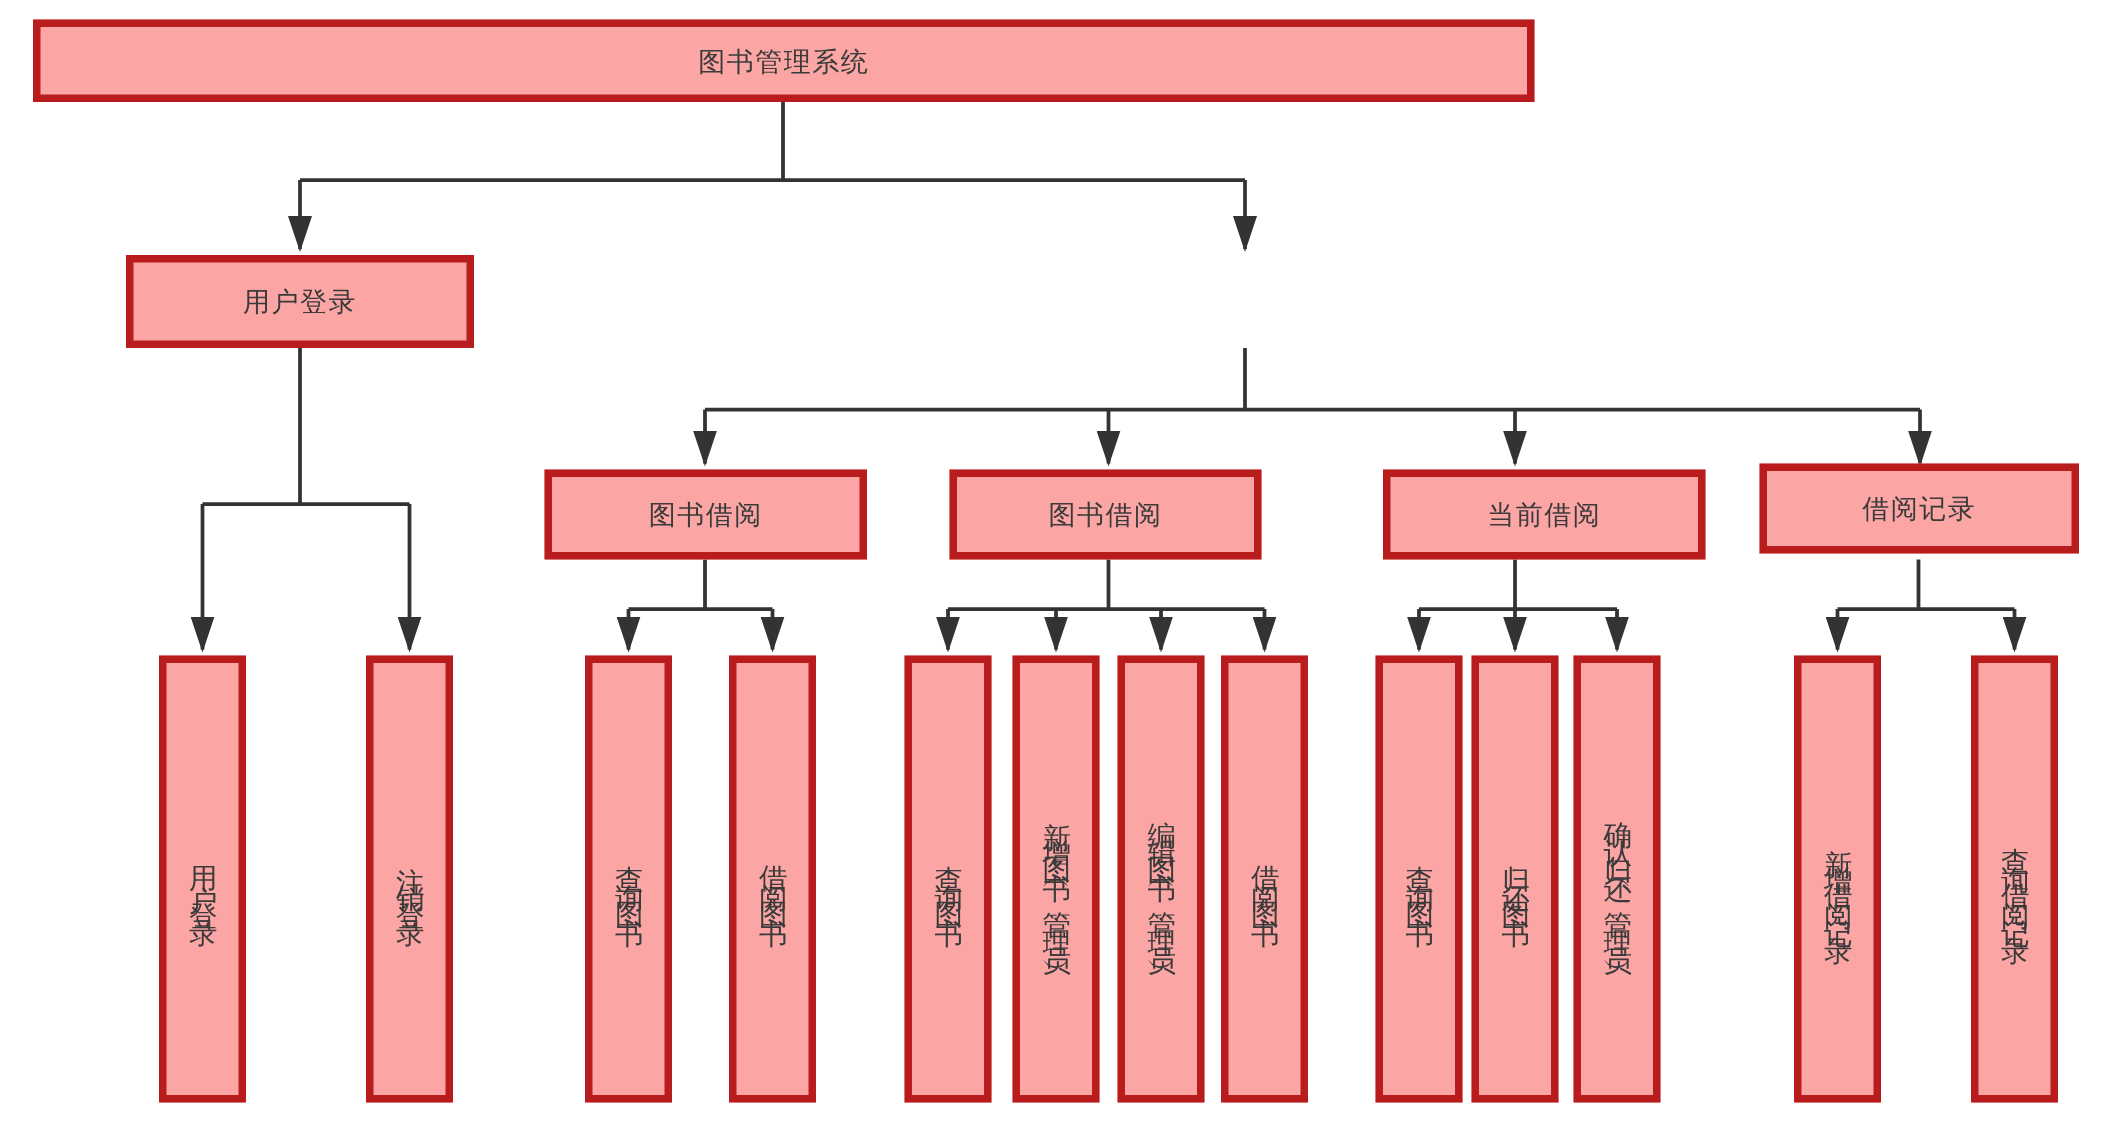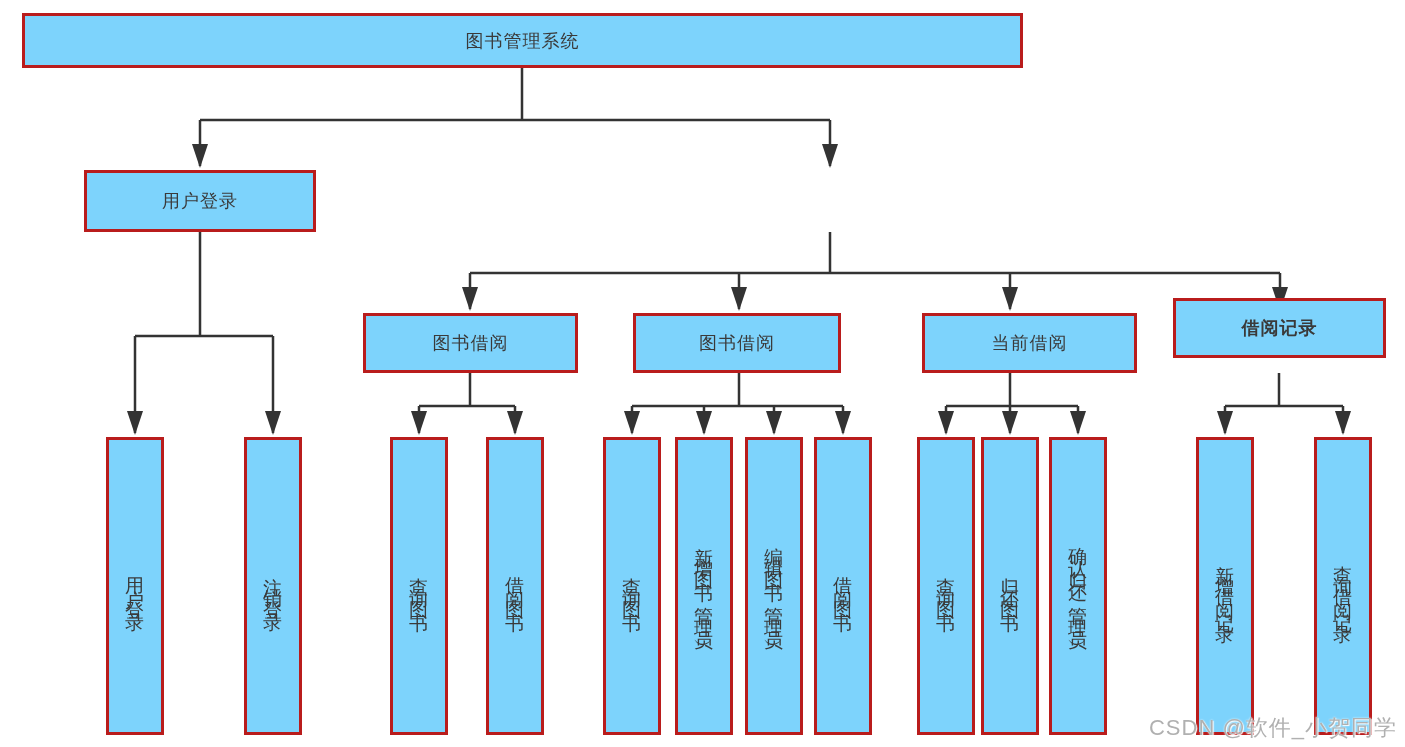--- a/index.html
+++ b/index.html
@@ -18,22 +18,22 @@
   #connectors {
     position: absolute;
     left: 0; top: 0;
     width: 1405px;
     height: 747px;
     z-index: 1;
   }
   .node {
     position: absolute;
     box-sizing: border-box;
-    border: 3px solid #b91c1c;
-    background: #7dd3fc;
+    border: 5px solid #b91c1c;
+    background: #fca5a5;
     display: flex;
     align-items: center;
     justify-content: center;
     color: #3a3a3a;
     z-index: 2;
   }
   .hnode {
     font-size: 18px;
     letter-spacing: 1px;
   }
@@ -47,21 +47,21 @@
   }
   
   .n-root   { left: 22px;   top: 13px;  width: 1001px; height: 55px; }
   
   .n-l2-0   { left: 84px;   top: 170px; width: 232px;  height: 62px; }
   .n-l2-1   { left: 711px;  top: 170px; width: 237px;  height: 62px; }
   
   .n-l3-0   { left: 363px;  top: 313px; width: 215px;  height: 60px; }
   .n-l3-1   { left: 633px;  top: 313px; width: 208px;  height: 60px; }
   .n-l3-2   { left: 922px;  top: 313px; width: 215px;  height: 60px; }
-  .n-l3-3   { left: 1173px; top: 298px; width: 213px;  height: 60px; font-weight: bold; }
+  .n-l3-3   { left: 1173px; top: 309px; width: 213px;  height: 60px; }
   
   .leaf     { top: 437px; width: 58px; height: 298px; }
   .lf-a0 { left: 106px; }  .lf-a1 { left: 244px; }
   .lf-b0 { left: 390px; }  .lf-b1 { left: 486px; }
   .lf-c0 { left: 603px; }  .lf-c1 { left: 675px; }  .lf-c2 { left: 745px; }  .lf-c3 { left: 814px; }
   .lf-d0 { left: 917px; }  .lf-d1 { left: 981px; }  .lf-d2 { left: 1049px; }
   .lf-e0 { left: 1196px; } .lf-e1 { left: 1314px; }
 
   #watermark {
     position: absolute;
@@ -193,15 +193,14 @@
     <span>确认归还（管理员）</span>
   </div>
 
   <div class="node vnode leaf lf-e0">
     <span>新增借阅记录</span>
   </div>
   <div class="node vnode leaf lf-e1">
     <span>查询借阅记录</span>
   </div>
 
-  <div id="watermark">CSDN @软件_小贺同学</div>
 
 </div>
 
 </body></html>

